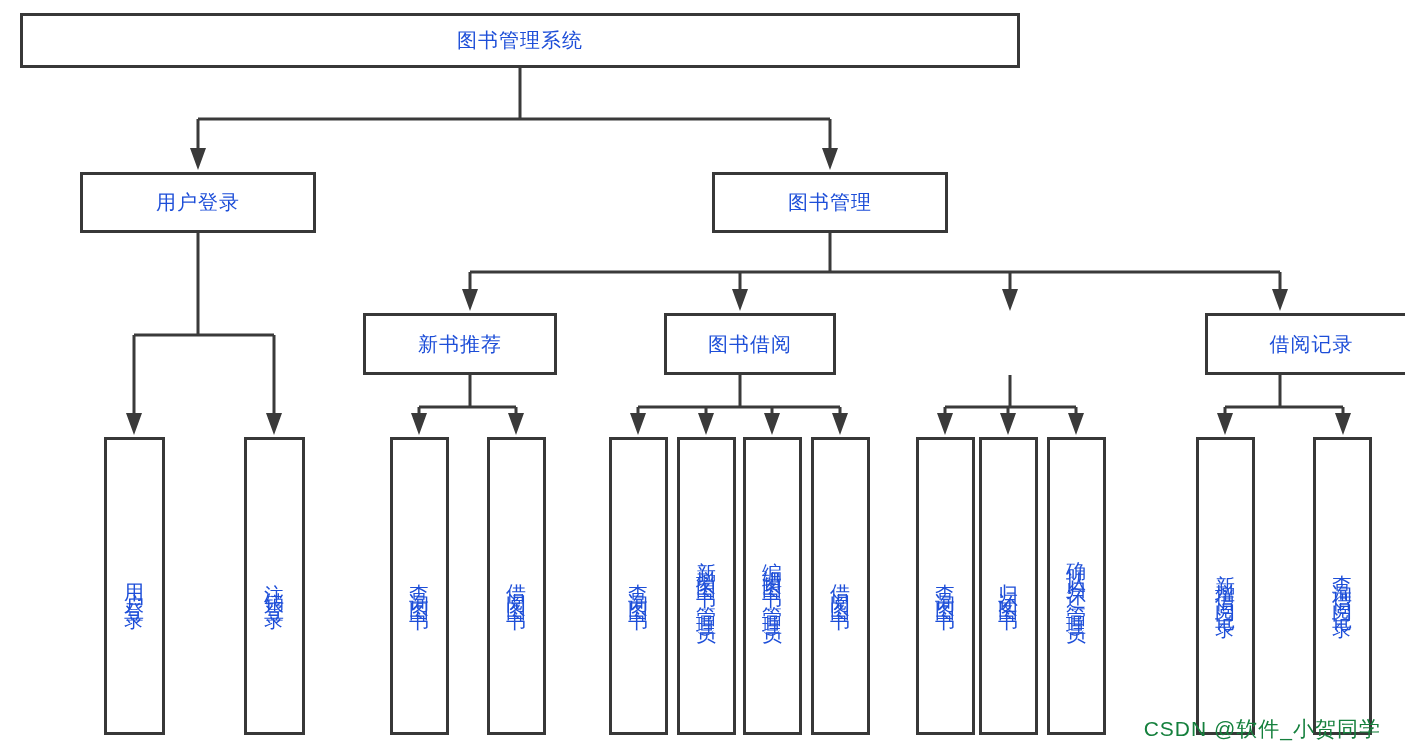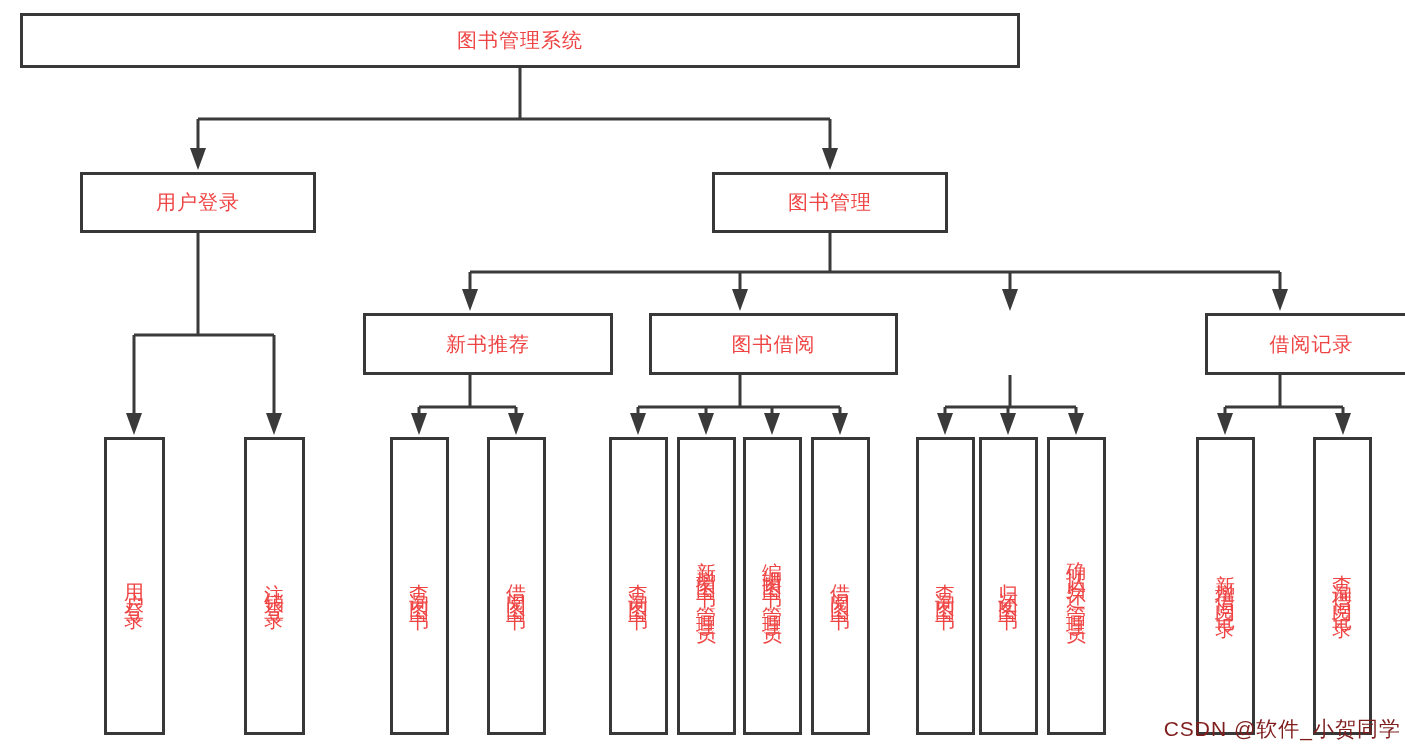--- a/index.html
+++ b/index.html
@@ -22,21 +22,21 @@
     top: 0;
     width: 1405px;
     height: 747px;
     pointer-events: none;
   }
   .node {
     position: absolute;
     box-sizing: border-box;
     background: #ffffff;
     border: 3px solid #383838;
-    color: #ef4444;
+    color: #1d4ed8;
     display: flex;
     align-items: center;
     justify-content: center;
     text-align: center;
   }
   .h-node {
     font-size: 20px;
     letter-spacing: 1px;
   }
   .root-node   { left: 20px;  top: 13px;  width: 1000px; height: 55px; }
@@ -46,24 +46,24 @@
   .leaf-node .v-text {
     writing-mode: vertical-rl;
     text-orientation: mixed;
     font-size: 20px;
     letter-spacing: 9px;
     line-height: 1;
     white-space: nowrap;
   }
   #watermark {
     position: absolute;
-    right: 4px;
+    right: 24px;
     bottom: 4px;
     font-size: 21px;
-    color: #7f1d1d;
+    color: #15803d;
     letter-spacing: 1px;
     z-index: 5;
     white-space: nowrap;
   }
 </style>
 </head>
 <body>
 
 <div id="canvas">
 
@@ -100,24 +100,24 @@
     <span>图书管理系统</span>
   </div>
 
   <div class="node h-node l2-node" style="left:80px;">
     <span>用户登录</span>
   </div>
   <div class="node h-node l2-node" style="left:712px;">
     <span>图书管理</span>
   </div>
 
-  <div class="node h-node l3-node" style="left:363px; width:250px;">
+  <div class="node h-node l3-node" style="left:363px; width:194px;">
     <span>新书推荐</span>
   </div>
-  <div class="node h-node l3-node" style="left:649px; width:249px;font-family:Liberation Mono, monospace;">
+  <div class="node h-node l3-node" style="left:664px; width:172px;font-family:Liberation Mono, monospace;">
     <span>图书借阅</span>
   </div>
   <div class="node h-node l3-node" style="left:1173px; width:213px;margin-left:32px;">
     <span>借阅记录</span>
   </div>
 
   <div class="node leaf-node" style="left:104px; width:61px;">
     <span class="v-text">用户登录</span>
   </div>
   <div class="node leaf-node" style="left:244px; width:61px;">

